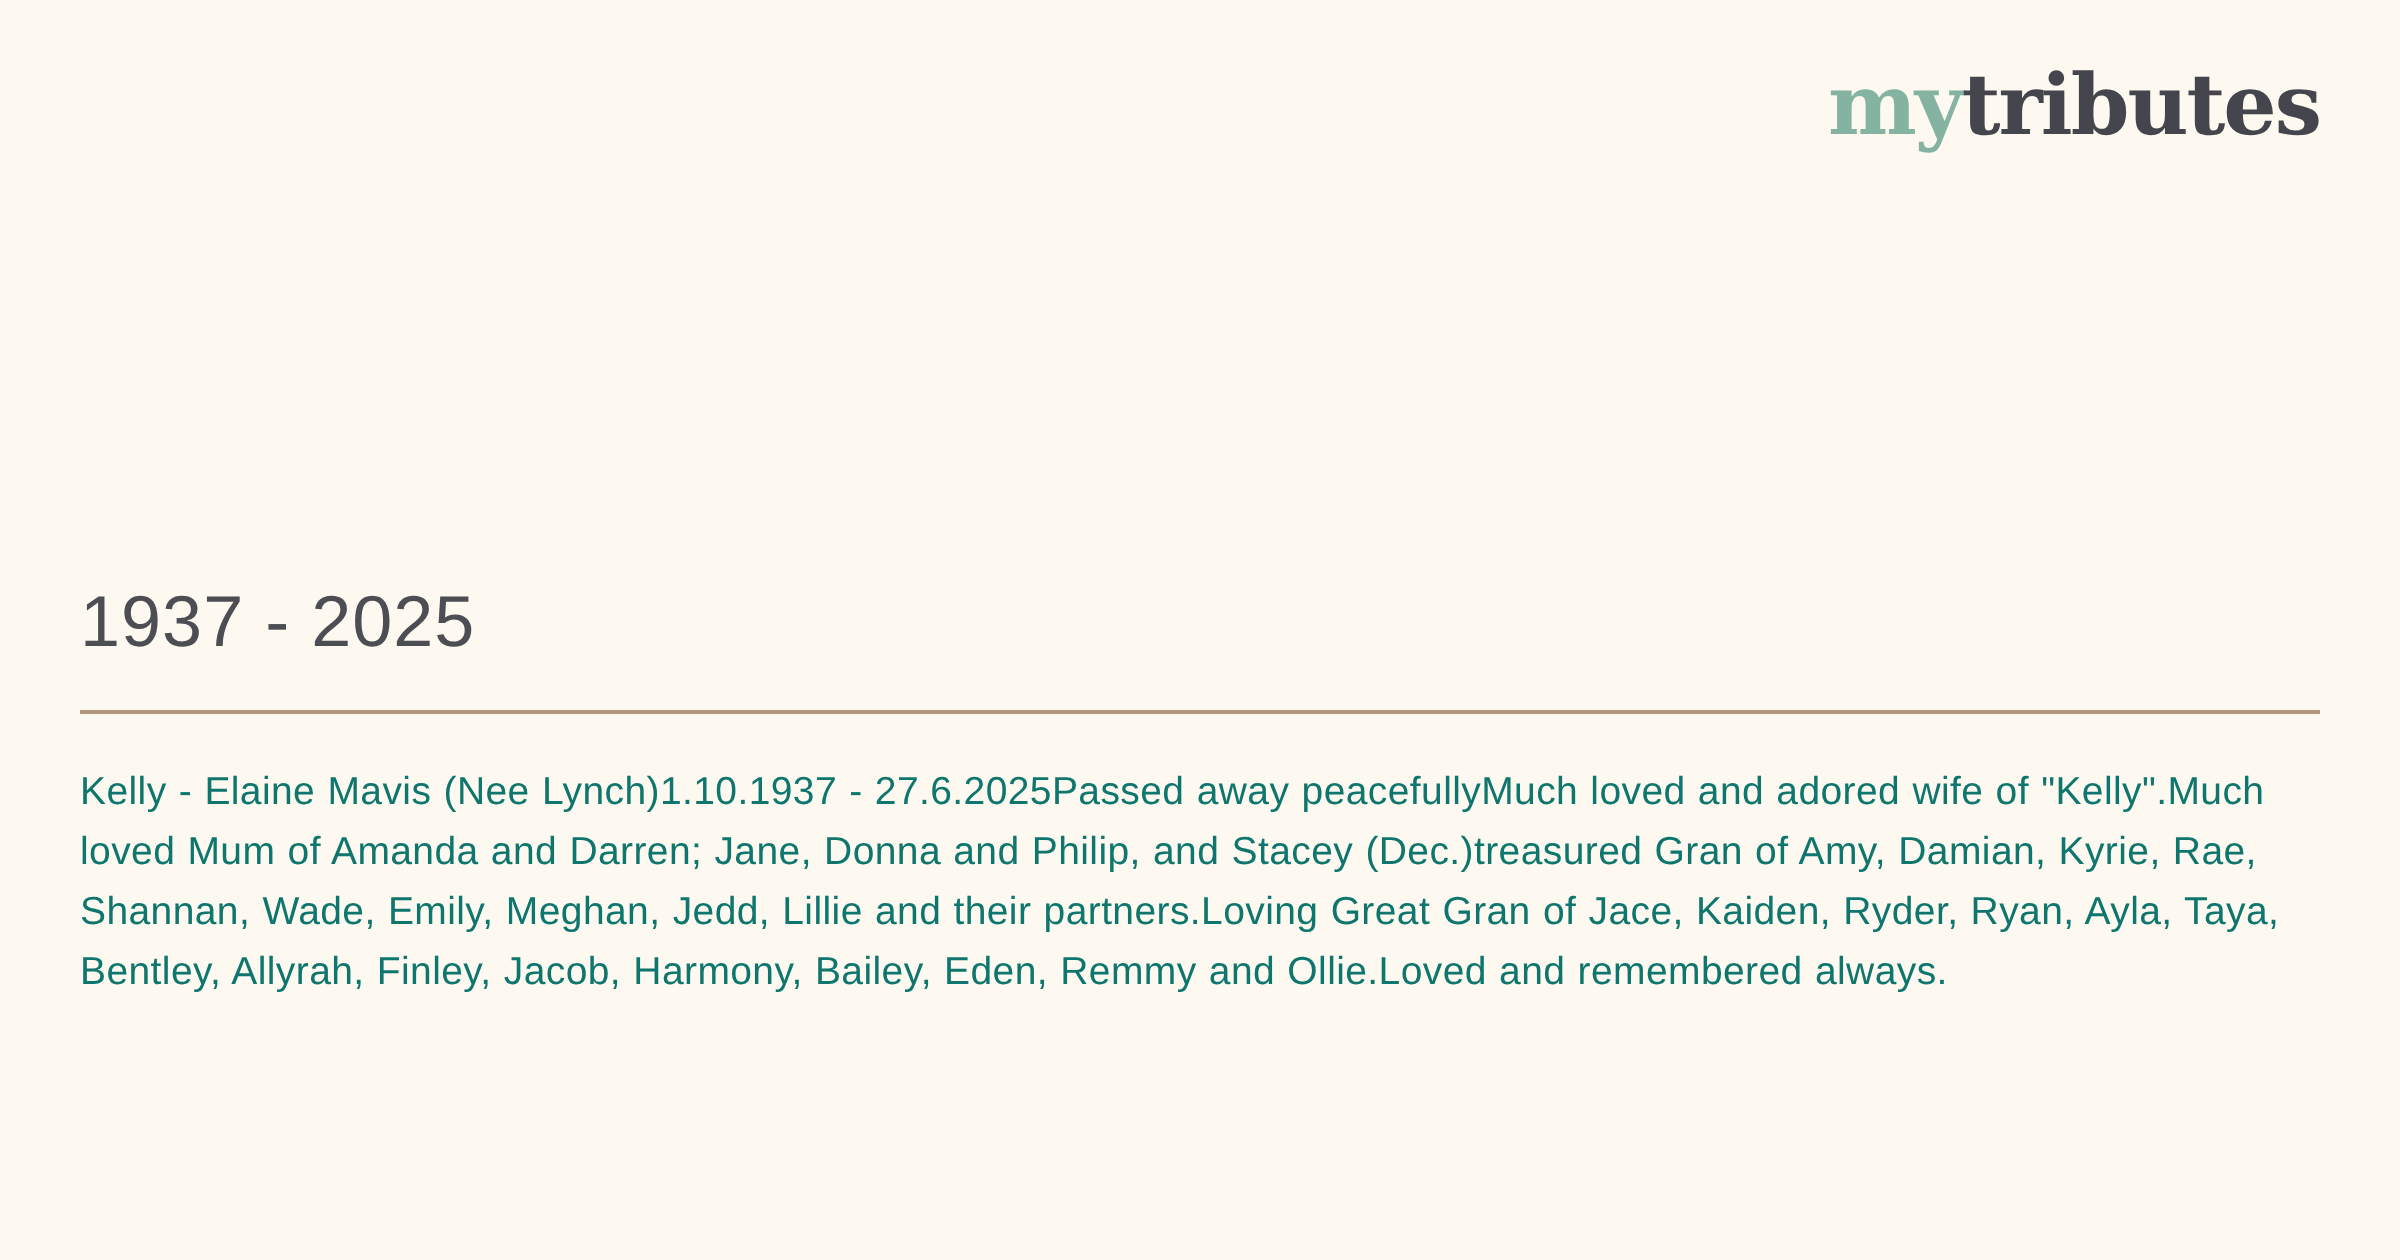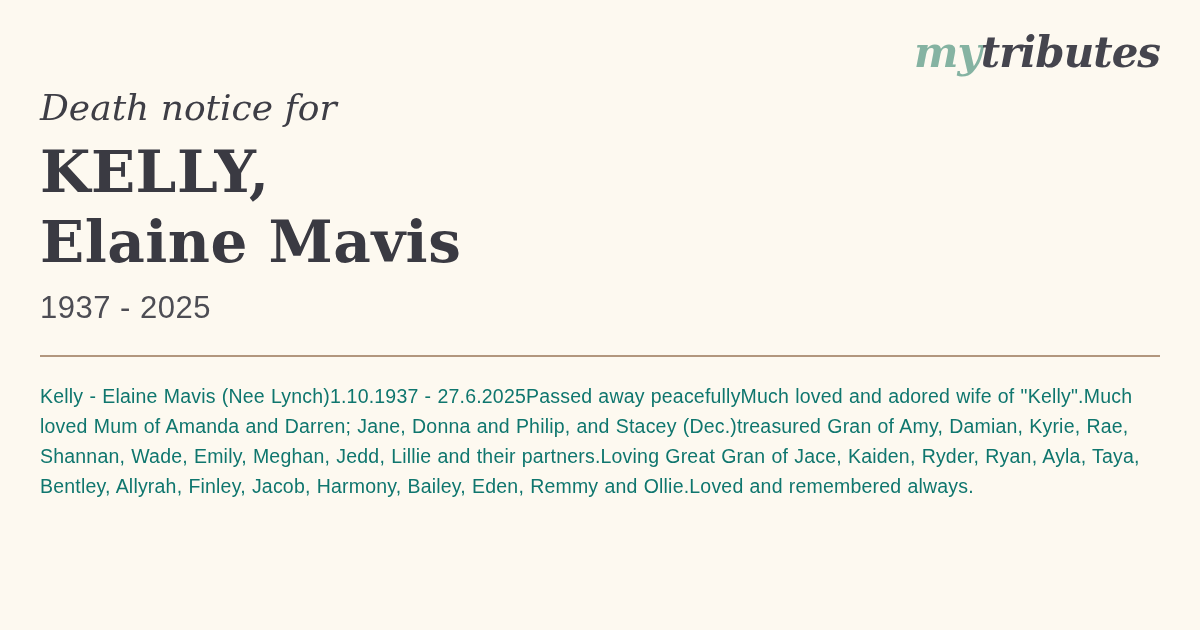--- a/index.html
+++ b/index.html
@@ -17,21 +17,20 @@
     position: relative;
     width: 1200px;
     height: 630px;
   }
   
   .logo {
     position: absolute;
     top: 30px;
     right: 40px;
     font-family: "DejaVu Serif", "Liberation Serif", serif;
-    font-style: italic;
     font-weight: 700;
     font-size: 42px;
     letter-spacing: -1px;
     line-height: 1.1;
     white-space: nowrap;
   }
   .logo .logo-my { color: #85B3A2; }
   .logo .logo-tributes { color: #45454E; }
 
   
@@ -60,21 +59,21 @@
     line-height: 70px;
     letter-spacing: 0.5px;
   }
   .deceased-name span { display: block; }
 
   
   .life-years {
     position: absolute;
     top: 290px;
     left: 40px;
-    font-size: 31px;
+    font-size: 36px;
     color: #4D4D54;
     letter-spacing: 0.5px;
   }
 
   
   .divider {
     position: absolute;
     top: 355px;
     left: 40px;
     width: 1120px;
@@ -100,26 +99,21 @@
 </style>
 </head>
 <body>
 
 <div class="card">
 
   <div class="logo">
     <span class="logo-my">my</span><span class="logo-tributes">tributes</span>
   </div>
 
-  <div class="eyebrow">Death notice for</div>
 
-  <h1 class="deceased-name">
-    <span>KELLY,</span>
-    <span>Elaine Mavis</span>
-  </h1>
 
   <div class="life-years">1937 - 2025</div>
 
   <hr class="divider">
 
   <p class="notice-body">Kelly - Elaine Mavis (Nee Lynch)1.10.1937 - 27.6.2025Passed away peacefullyMuch loved and adored wife of "Kelly".Much loved Mum of Amanda and Darren; Jane, Donna and Philip, and Stacey (Dec.)treasured Gran of Amy, Damian, Kyrie, Rae, Shannan, Wade, Emily, Meghan, Jedd, Lillie and their partners.Loving Great Gran of Jace, Kaiden, Ryder, Ryan, Ayla, Taya, Bentley, Allyrah, Finley, Jacob, Harmony, Bailey, Eden, Remmy and Ollie.Loved and remembered always.</p>
 
 </div>
 
 </body></html>

